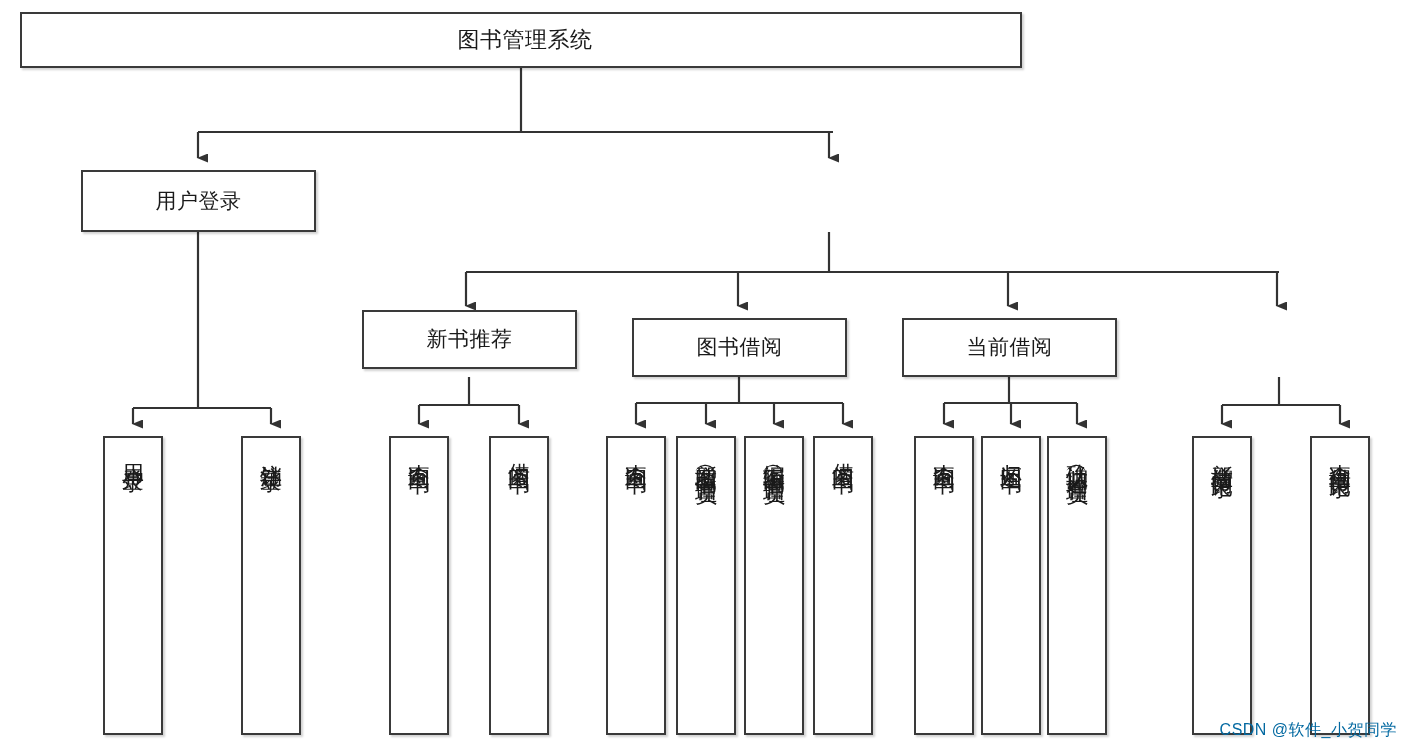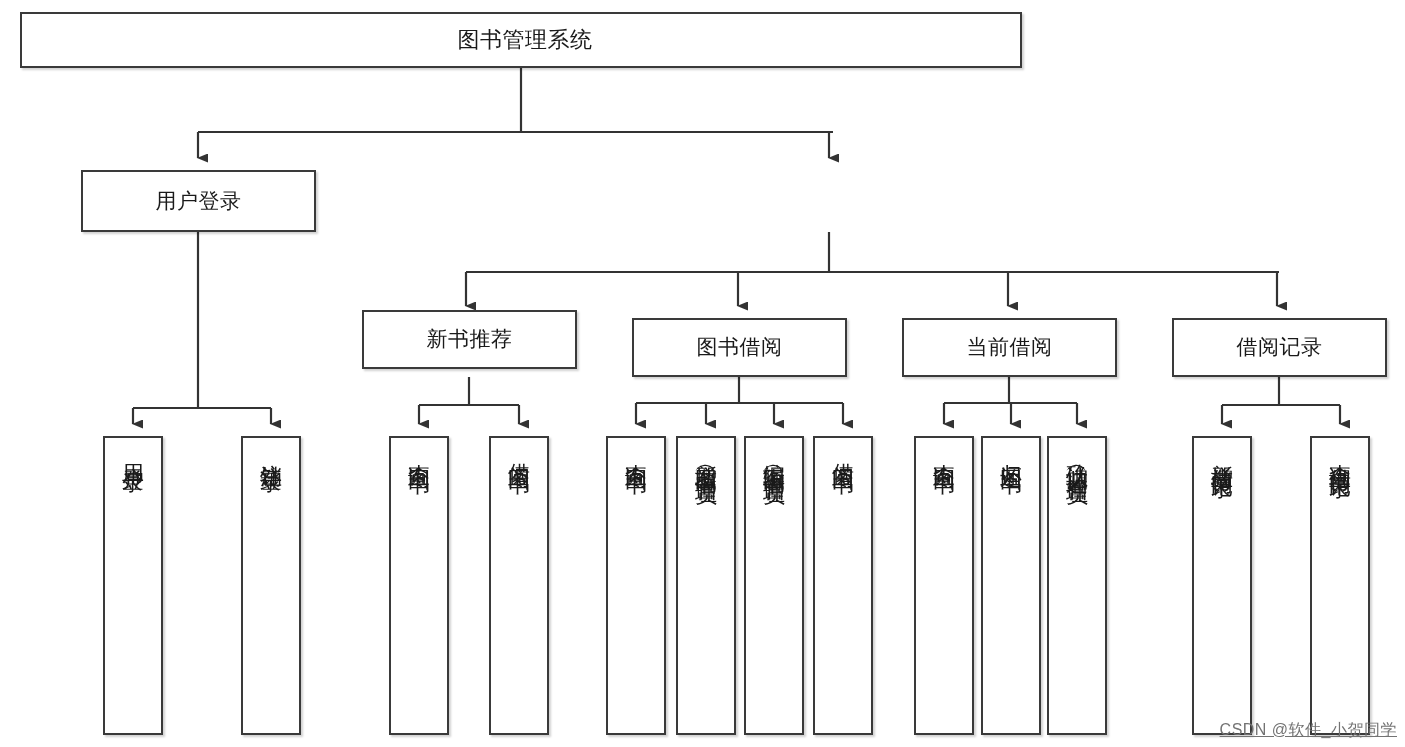--- a/index.html
+++ b/index.html
@@ -55,25 +55,24 @@
     font-size: 22px;
     letter-spacing: 3px;
     line-height: 1;
   }
   .node.root .label { font-size: 22px; }
   .watermark {
     position: absolute;
     right: 8px;
     bottom: 6px;
     font-size: 16px;
-    color: #737373;
+    color: #0369a1;
     letter-spacing: 0.5px;
     white-space: nowrap;
     user-select: none;
-    text-decoration: underline;
   }
 </style>
 </head>
 <body>
 
 <div id="diagram-root">
 
   <svg id="connectors" viewBox="0 0 1405 747" xmlns="http://www.w3.org/2000/svg">
     <defs>
       <marker id="arrowhead" markerWidth="9" markerHeight="11" refX="4.5" refY="10" orient="auto" markerUnits="userSpaceOnUse">
@@ -134,23 +133,20 @@
 
   <div class="node horizontal" style="left:362px; top:310px; width:215px; height:59px;">
     <span class="label">新书推荐</span>
   </div>
   <div class="node horizontal" style="left:632px; top:318px; width:215px; height:59px;">
     <span class="label">图书借阅</span>
   </div>
   <div class="node horizontal" style="left:902px; top:318px; width:215px; height:59px;">
     <span class="label">当前借阅</span>
   </div>
-  <div class="node horizontal" style="left:1172px; top:318px; width:215px; height:59px;">
-    <span class="label">借阅记录</span>
-  </div>
 
   <div class="node vertical" style="left:103px; top:436px; width:60px; height:299px;">
     <span class="label">用户登录</span>
   </div>
   <div class="node vertical" style="left:241px; top:436px; width:60px; height:299px;">
     <span class="label">注销登录</span>
   </div>
 
   <div class="node vertical" style="left:389px; top:436px; width:60px; height:299px;">
     <span class="label">查询图书</span>

